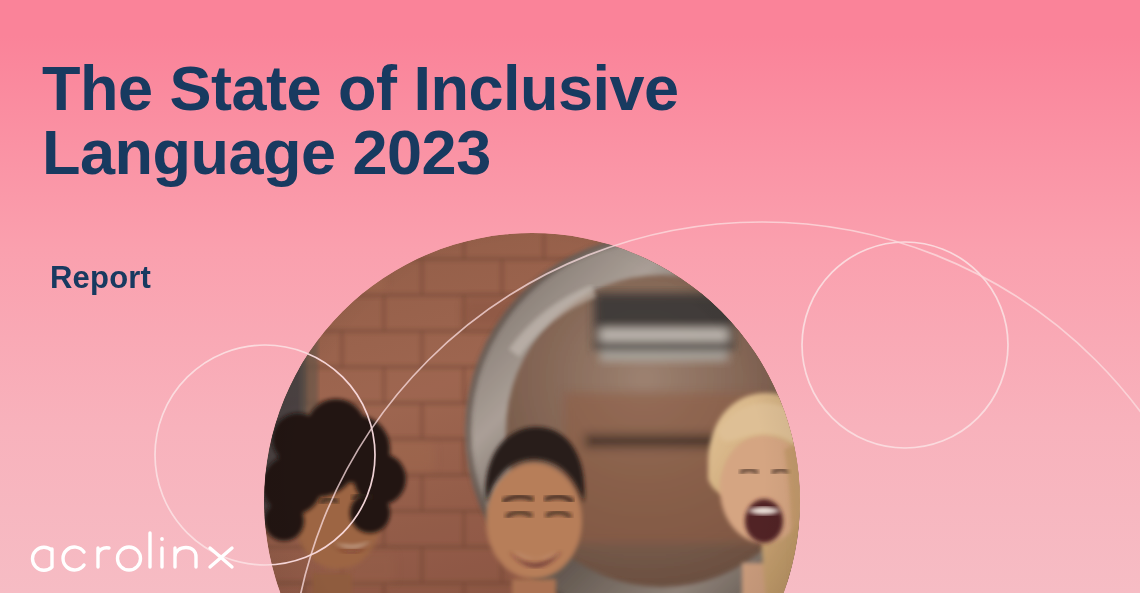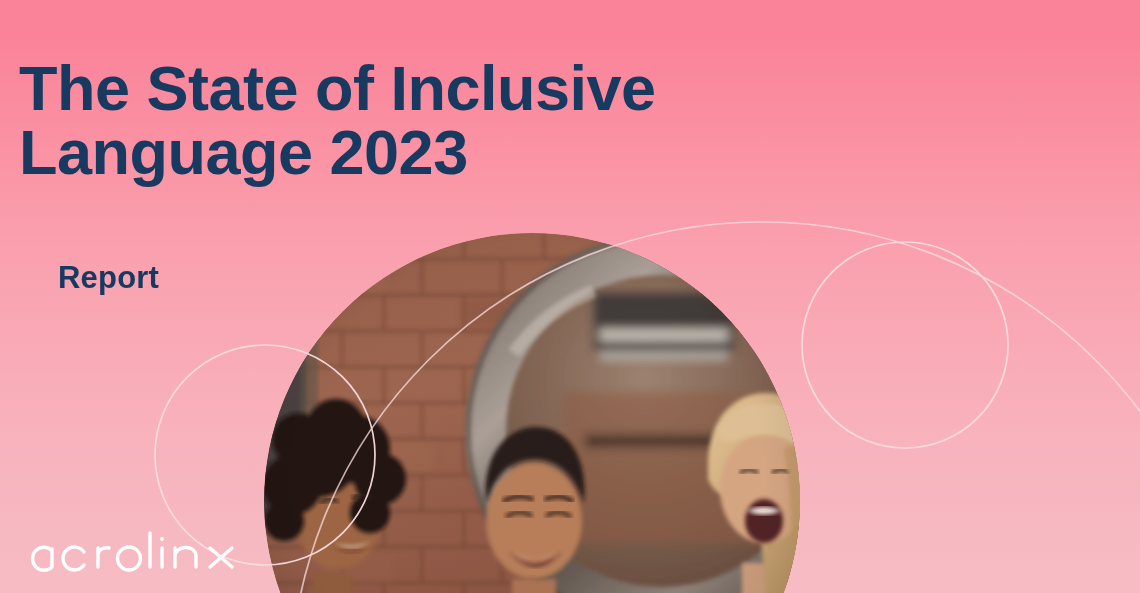--- a/index.html
+++ b/index.html
@@ -34,33 +34,33 @@
     overflow: hidden;
   }
   .photo-inner {
     position: absolute;
     inset: 0;
   }
 
   
   .headline {
     position: absolute;
-    left: 19px;
+    left: 42px;
     top: 14px;
     width: 900px;
     color: #183A60;
     font-size: 63px;
     line-height: 1.02;
     font-weight: bold;
     letter-spacing: -0.5px;
     white-space: pre-line;
   }
   .subtitle {
     position: absolute;
-    left: 58px;
+    left: 50px;
     top: 260px;
     color: #183A60;
     font-size: 31px;
     font-weight: bold;
     letter-spacing: 0.2px;
   }
 
   
   .logo {
     position: absolute;

